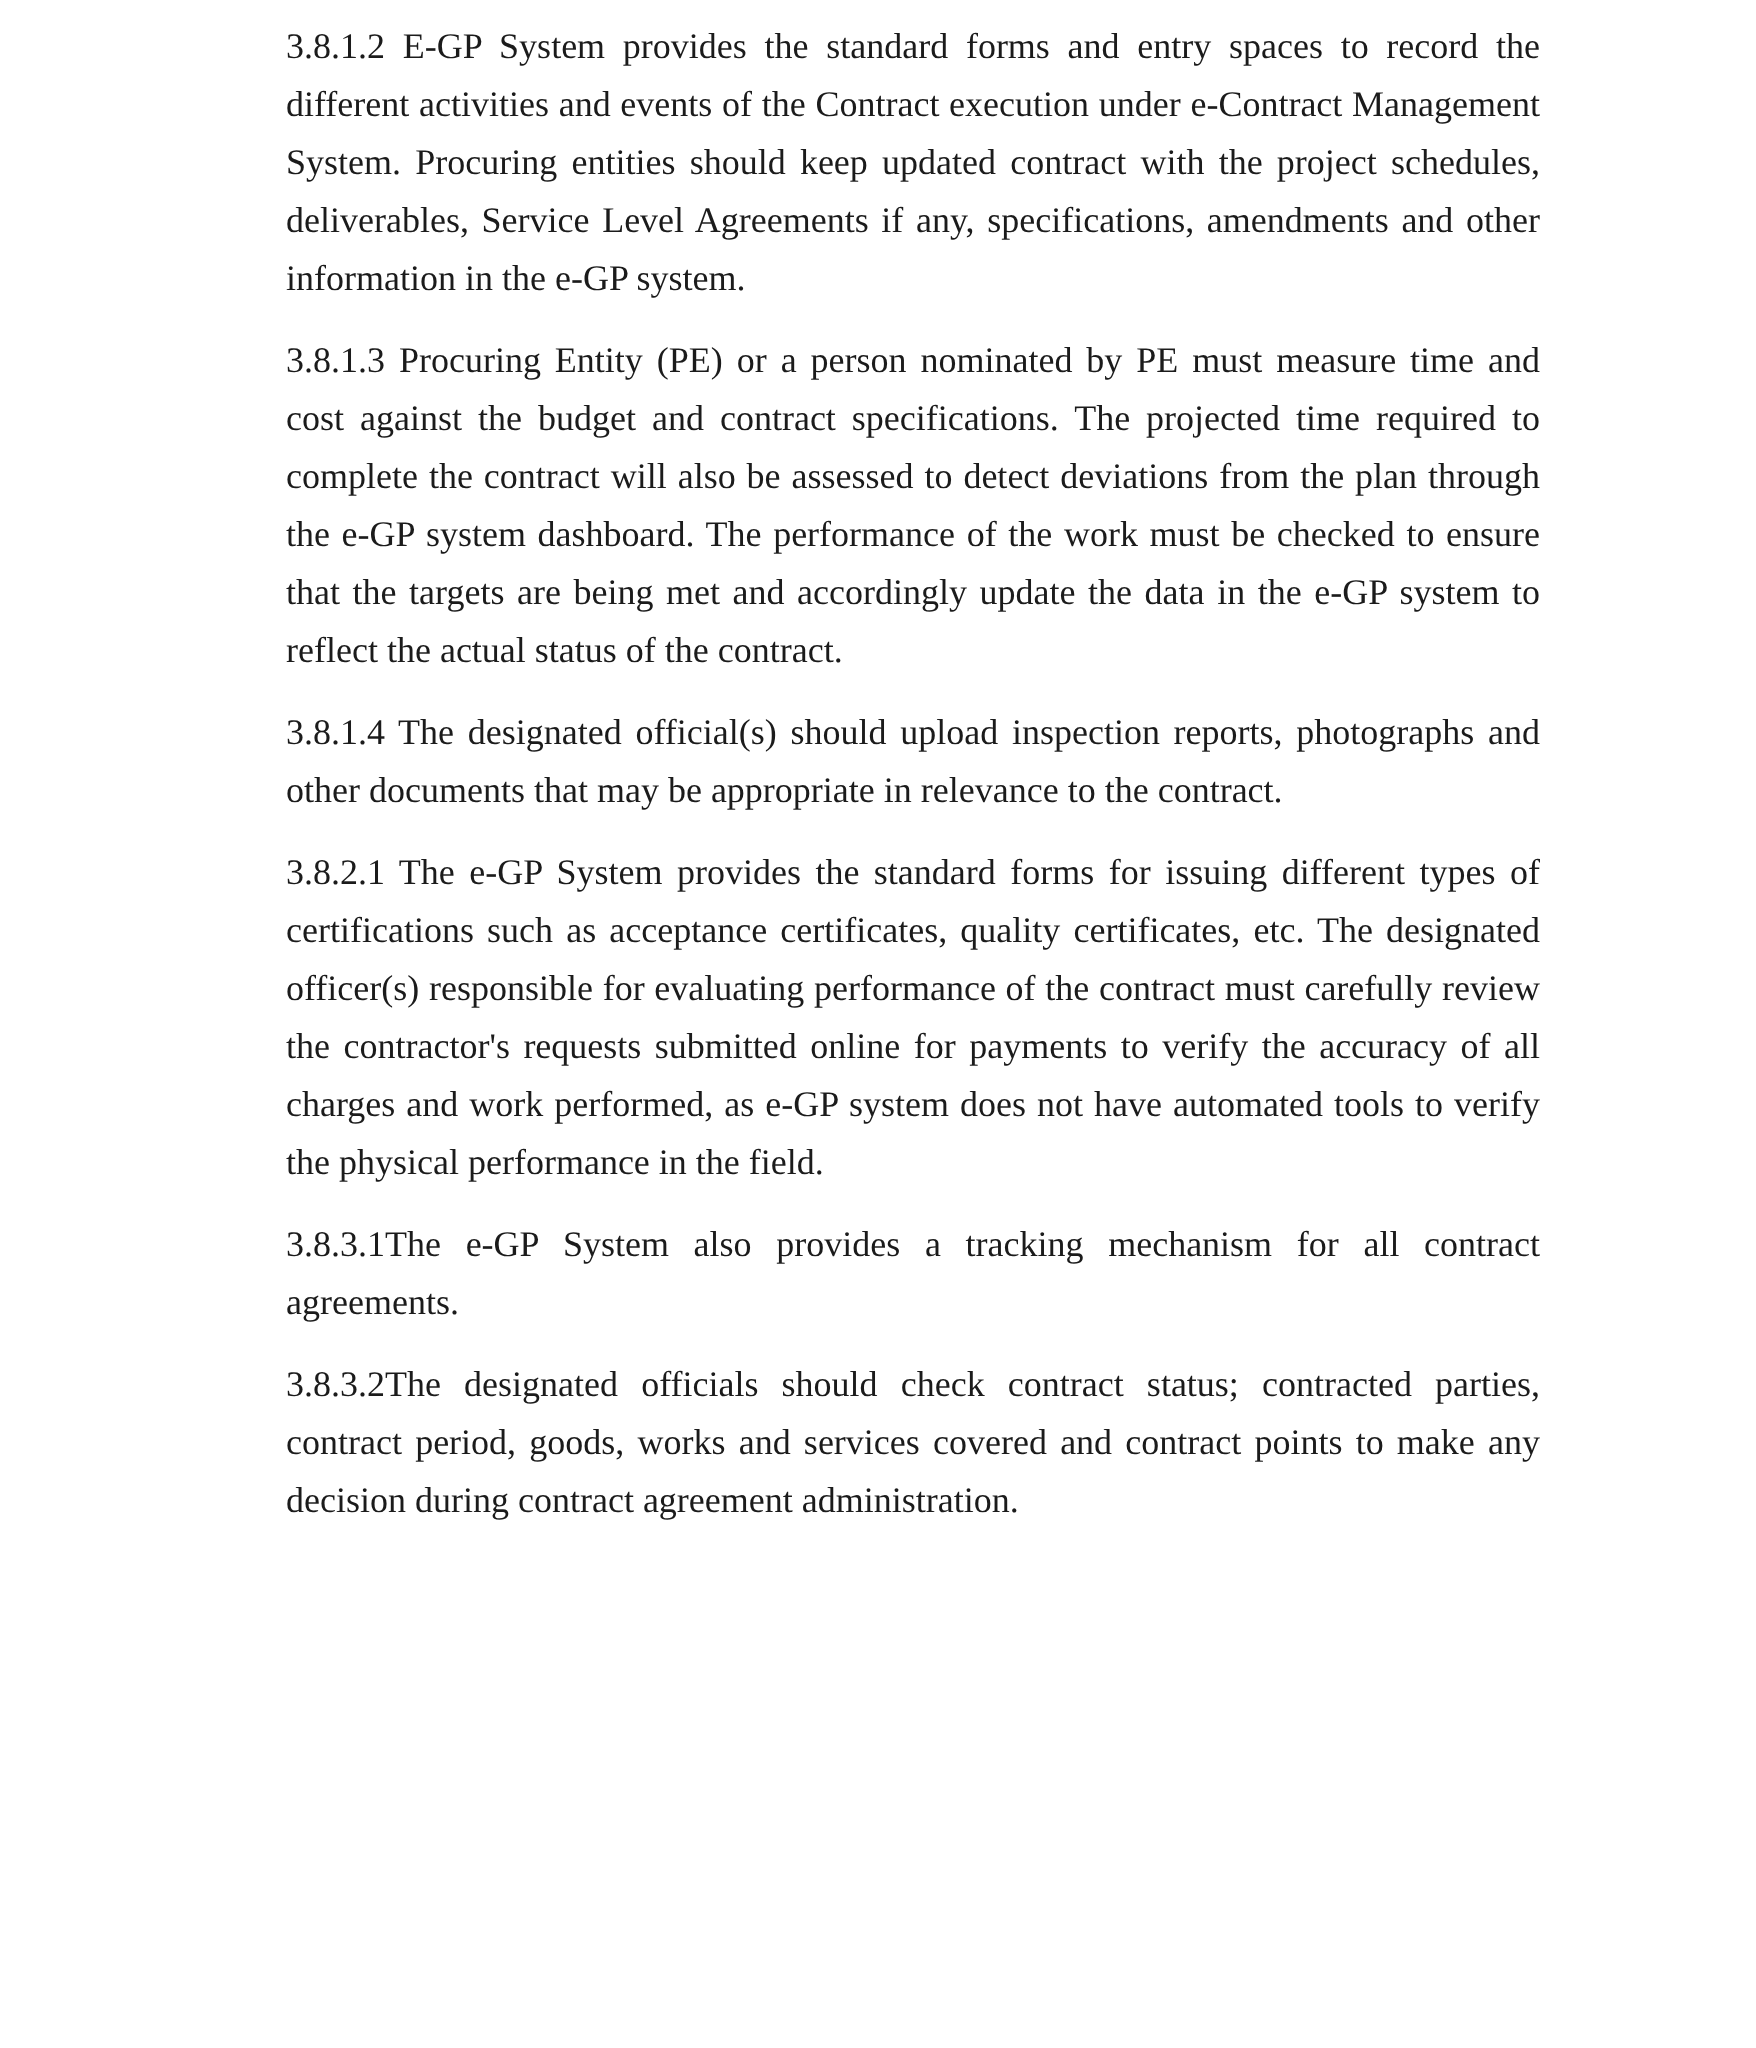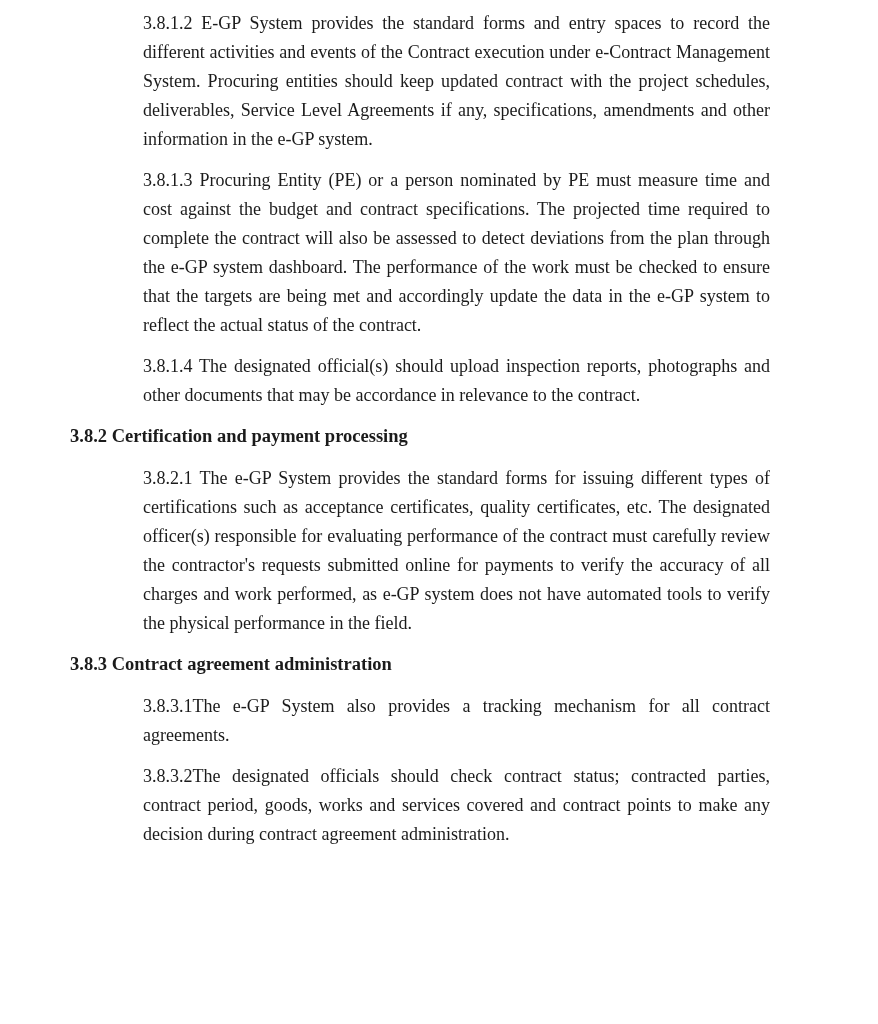--- a/index.html
+++ b/index.html
@@ -44,28 +44,26 @@
 </head>
 <body>
 
 <div class="page">
   <div class="doc">
 
     <p class="body-para">3.8.1.2  E-GP System provides the standard forms and entry spaces to record the different activities and events of the Contract execution under e-Contract Management System. Procuring entities should keep updated contract with the project schedules, deliverables, Service Level Agreements if any, specifications, amendments and other information in the e-GP system.</p>
 
     <p class="body-para">3.8.1.3  Procuring Entity (PE) or a person nominated by PE must measure time and cost against the budget and contract specifications.  The projected time required to complete the contract will also be assessed to detect deviations from the plan through the e-GP system dashboard. The performance of the work must be checked to ensure that the targets are being met and accordingly update the data in the e-GP system to reflect the actual status of the contract.</p>
 
-    <p class="body-para">3.8.1.4 The designated official(s) should upload inspection reports, photographs and other documents that may be accordance in relevance to the contract.</p>
+    <p class="body-para">3.8.1.4 The designated official(s) should upload inspection reports, photographs and other documents that may be appropriate in relevance to the contract.</p>
 
-    <h2 class="section-heading">3.8.2 Certification and payment processing</h2>
 
     <p class="body-para">3.8.2.1 The e-GP System provides the standard forms for issuing different types of certifications such as acceptance certificates, quality certificates, etc. The designated officer(s) responsible for evaluating performance of the contract must carefully review the contractor's requests submitted online for payments to verify the accuracy of all charges and work performed, as e-GP system does not have automated tools to verify the physical performance in the field.</p>
 
 
 
-    <h2 class="section-heading">3.8.3 Contract agreement administration</h2>
 
     <p class="body-para">3.8.3.1The e-GP System also provides a tracking mechanism for all contract agreements.</p>
 
     <p class="body-para">3.8.3.2The designated officials should check contract status; contracted parties, contract period, goods, works and services covered and contract points to make any decision during contract agreement administration.</p>
 
   </div>
 </div>
 
 </body></html>

